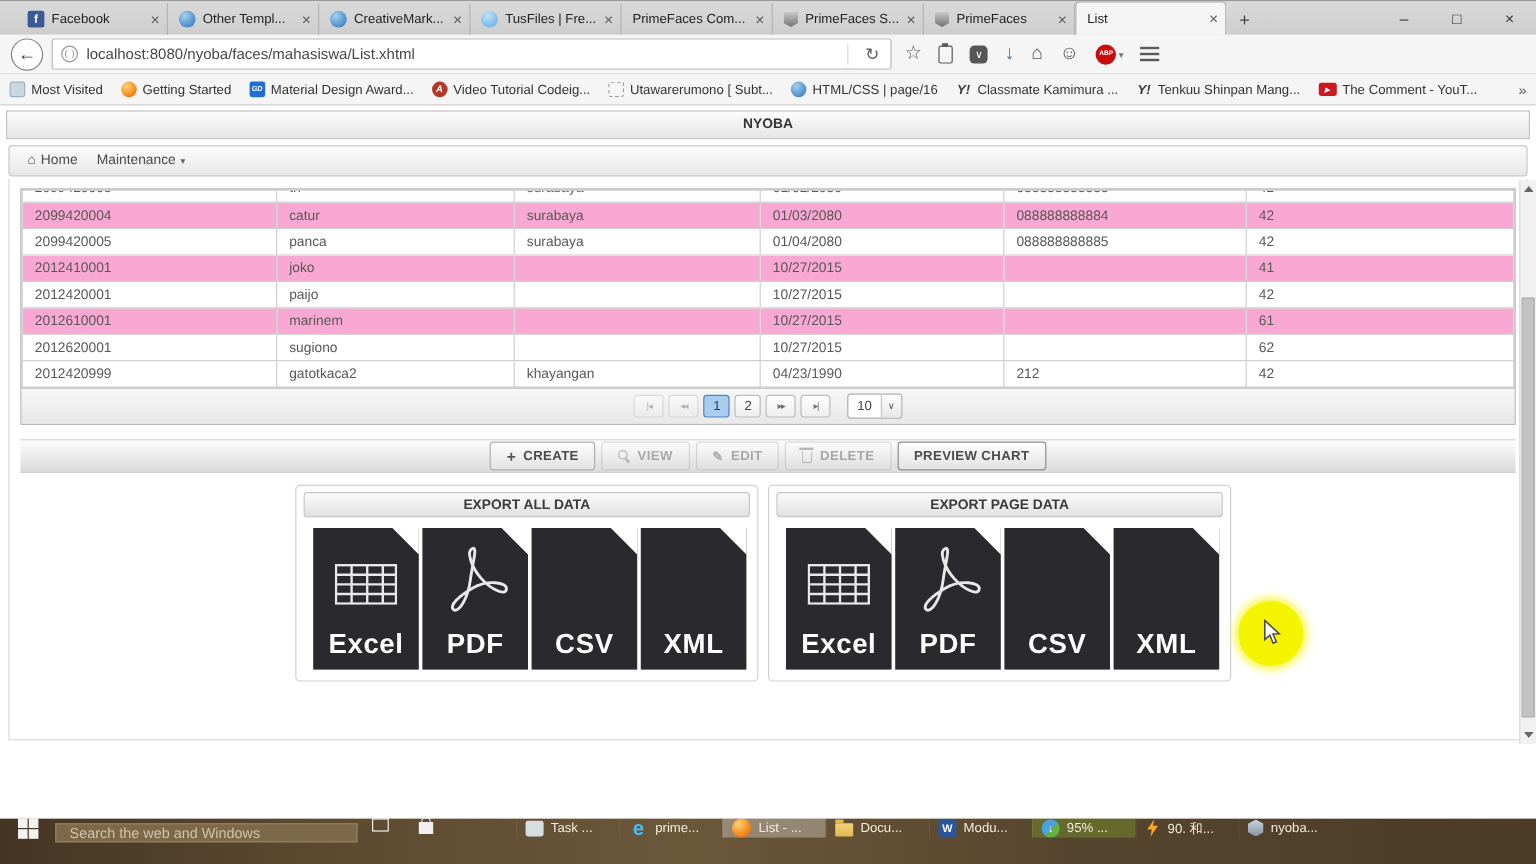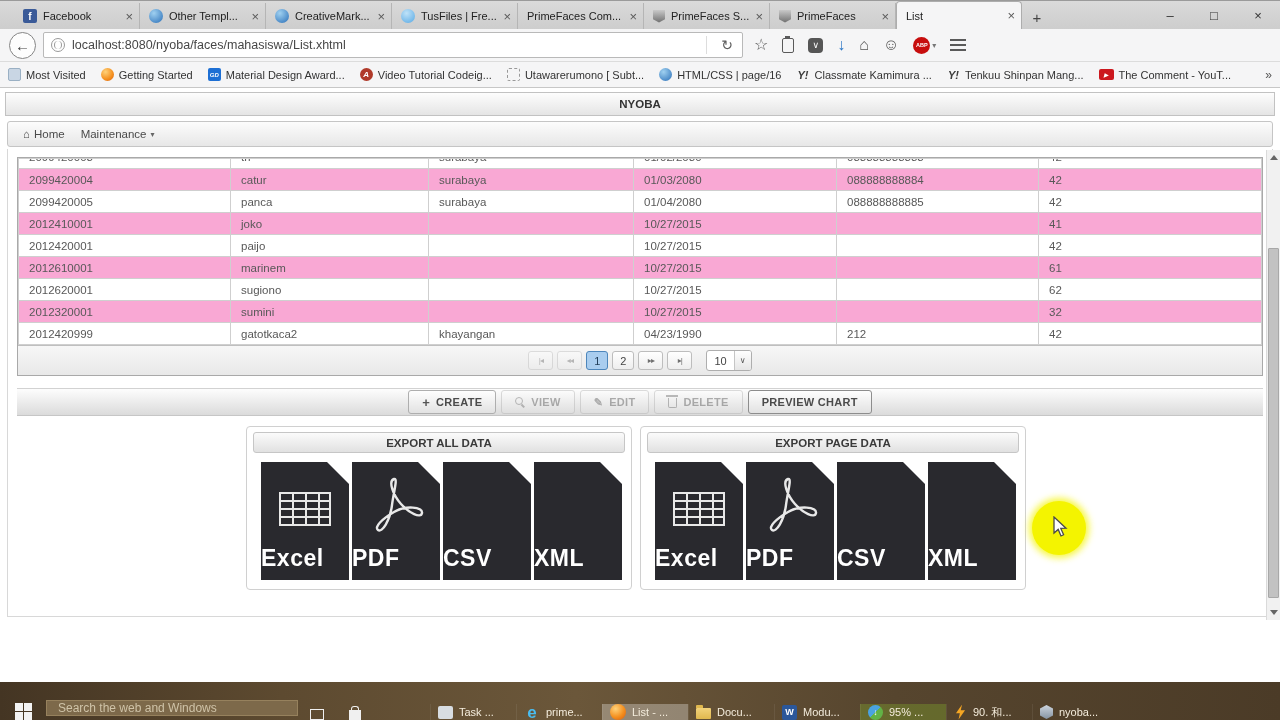--- a/index.html
+++ b/index.html
@@ -96,38 +96,38 @@
 .ai-mag::before{content:"";position:absolute;width:6px;height:6px;border:1.5px solid #666;border-radius:50%}
 .ai-mag::after{content:"";position:absolute;width:4px;height:1.5px;background:#666;transform:rotate(45deg);left:6px;top:8px}
 .ai-pencil{font-size:11px;color:#555}
 .ai-trash{width:9px;height:10px;border:1.5px solid #666;border-top:none;border-radius:0 0 2px 2px;position:relative;margin-top:2px}
 .ai-trash::before{content:"";position:absolute;top:-3.5px;left:-3px;width:12px;height:2px;background:#666}
 
 .exports{display:flex;gap:8px;margin:10px 0 0 229px}
 .fieldset{width:386px;border:1px solid #d0d0d0;border-radius:4px;background:#fff;padding:5px 6px 9px}
 .fs-head{height:21px;background:linear-gradient(#fbfbfb,#e1e1e1);border:1px solid #c6c6c6;border-radius:3px;display:flex;align-items:center;justify-content:center;font-size:11.5px;font-weight:bold;color:#3a3a3a}
 .icons-row{display:flex;gap:3px;margin:9px 0 0 8px}
-.ficon{width:88px;height:118px;background:#29292e;position:relative;display:flex;align-items:flex-end;padding-bottom:8px}
+.ficon{width:88px;height:118px;background:#29292e;position:relative;display:flex;align-items:flex-end;justify-content:center;padding-bottom:8px}
 .ficon::after{content:"";position:absolute;top:0;right:0;border-top:22px solid #fff;border-left:22px solid transparent}
 .ficon .art{position:absolute;left:50%;transform:translateX(-50%)}
 .flabel{color:#fff;font-size:23px;font-weight:bold;letter-spacing:.5px}
 
 .scroll{position:absolute;right:0;top:62px;width:14px;height:470px;background:#f1f1f1;border-left:1px solid #dadada}
 .sc-arrow{position:absolute;left:3px;width:0;height:0;border-left:4px solid transparent;border-right:4px solid transparent}
 .sc-up{top:5px;border-bottom:5px solid #666}
 .sc-down{bottom:5px;border-top:5px solid #666}
 .sc-thumb{position:absolute;top:98px;left:1px;width:11px;height:350px;background:#c2c2c2;border:1px solid #a8a8a8;border-radius:1px}
 
 .statustip{position:absolute;left:0;bottom:3px;height:18px;background:#f1f1f1;border:1px solid #b9b9b9;border-left:none;display:flex;align-items:center;padding:0 8px;font-size:11px;color:#666;white-space:nowrap}
 
 .cursorhl{position:absolute;left:1032px;top:413px;width:54px;height:54px;border-radius:50%;background:#f4f400;box-shadow:0 0 7px 3px rgba(244,244,0,.75)}
 .cursorhl svg{position:absolute;left:21px;top:15px}
 
 
-.taskbar{height:38px;background:linear-gradient(90deg,#443523,#5d4a30 22%,#6b573a 45%,#56452e 70%,#4b3b27);display:flex;align-items:flex-end;color:#f0e8d8}
+.taskbar{height:38px;background:linear-gradient(90deg,#443523,#5d4a30 22%,#6b573a 45%,#56452e 70%,#4b3b27);display:flex;align-items:flex-start;color:#f0e8d8}
 .start{width:46px;display:flex;align-items:center;justify-content:center}
 .winlogo{display:grid;grid-template-columns:8px 8px;grid-template-rows:8px 8px;gap:1px}
 .winlogo i{background:#f3f3f3}
 .tb-search{width:252px;background:#7d694a;border:1px solid #96815d;margin:4px 0;display:flex;align-items:center;padding:0 11px}
 .tb-search input{border:none;outline:none;background:transparent;width:100%;font-size:12px;color:#ded2b8;font-family:"Liberation Sans",sans-serif}
 .tb-search input::placeholder{color:#cfc3a8;opacity:1}
 .tb-btn{width:38px;display:flex;align-items:center;justify-content:center}
 .i-taskview{width:14px;height:11px;border:1.5px solid #f0f0f0}
 .i-store{width:12px;height:10px;background:#f0f0f0;position:relative;margin-top:3px}
 .i-store::before{content:"";position:absolute;top:-4px;left:2px;width:6px;height:4px;border:1.5px solid #f0f0f0;border-bottom:none;border-radius:3px 3px 0 0}
@@ -360,28 +360,20 @@
               <td><span>61</span></td>
             </tr>
             <tr class="even">
               <td><span>2012620001</span></td>
               <td><span>sugiono</span></td>
               <td><span></span></td>
               <td><span>10/27/2015</span></td>
               <td><span></span></td>
               <td><span>62</span></td>
             </tr>
-            <tr class="odd">
-              <td><span>2012320001</span></td>
-              <td><span>sumini</span></td>
-              <td><span></span></td>
-              <td><span>10/27/2015</span></td>
-              <td><span></span></td>
-              <td><span>32</span></td>
-            </tr>
             <tr class="even">
               <td><span>2012420999</span></td>
               <td><span>gatotkaca2</span></td>
               <td><span>khayangan</span></td>
               <td><span>04/23/1990</span></td>
               <td><span>212</span></td>
               <td><span>42</span></td>
             </tr>
           </tbody>
       </table>

